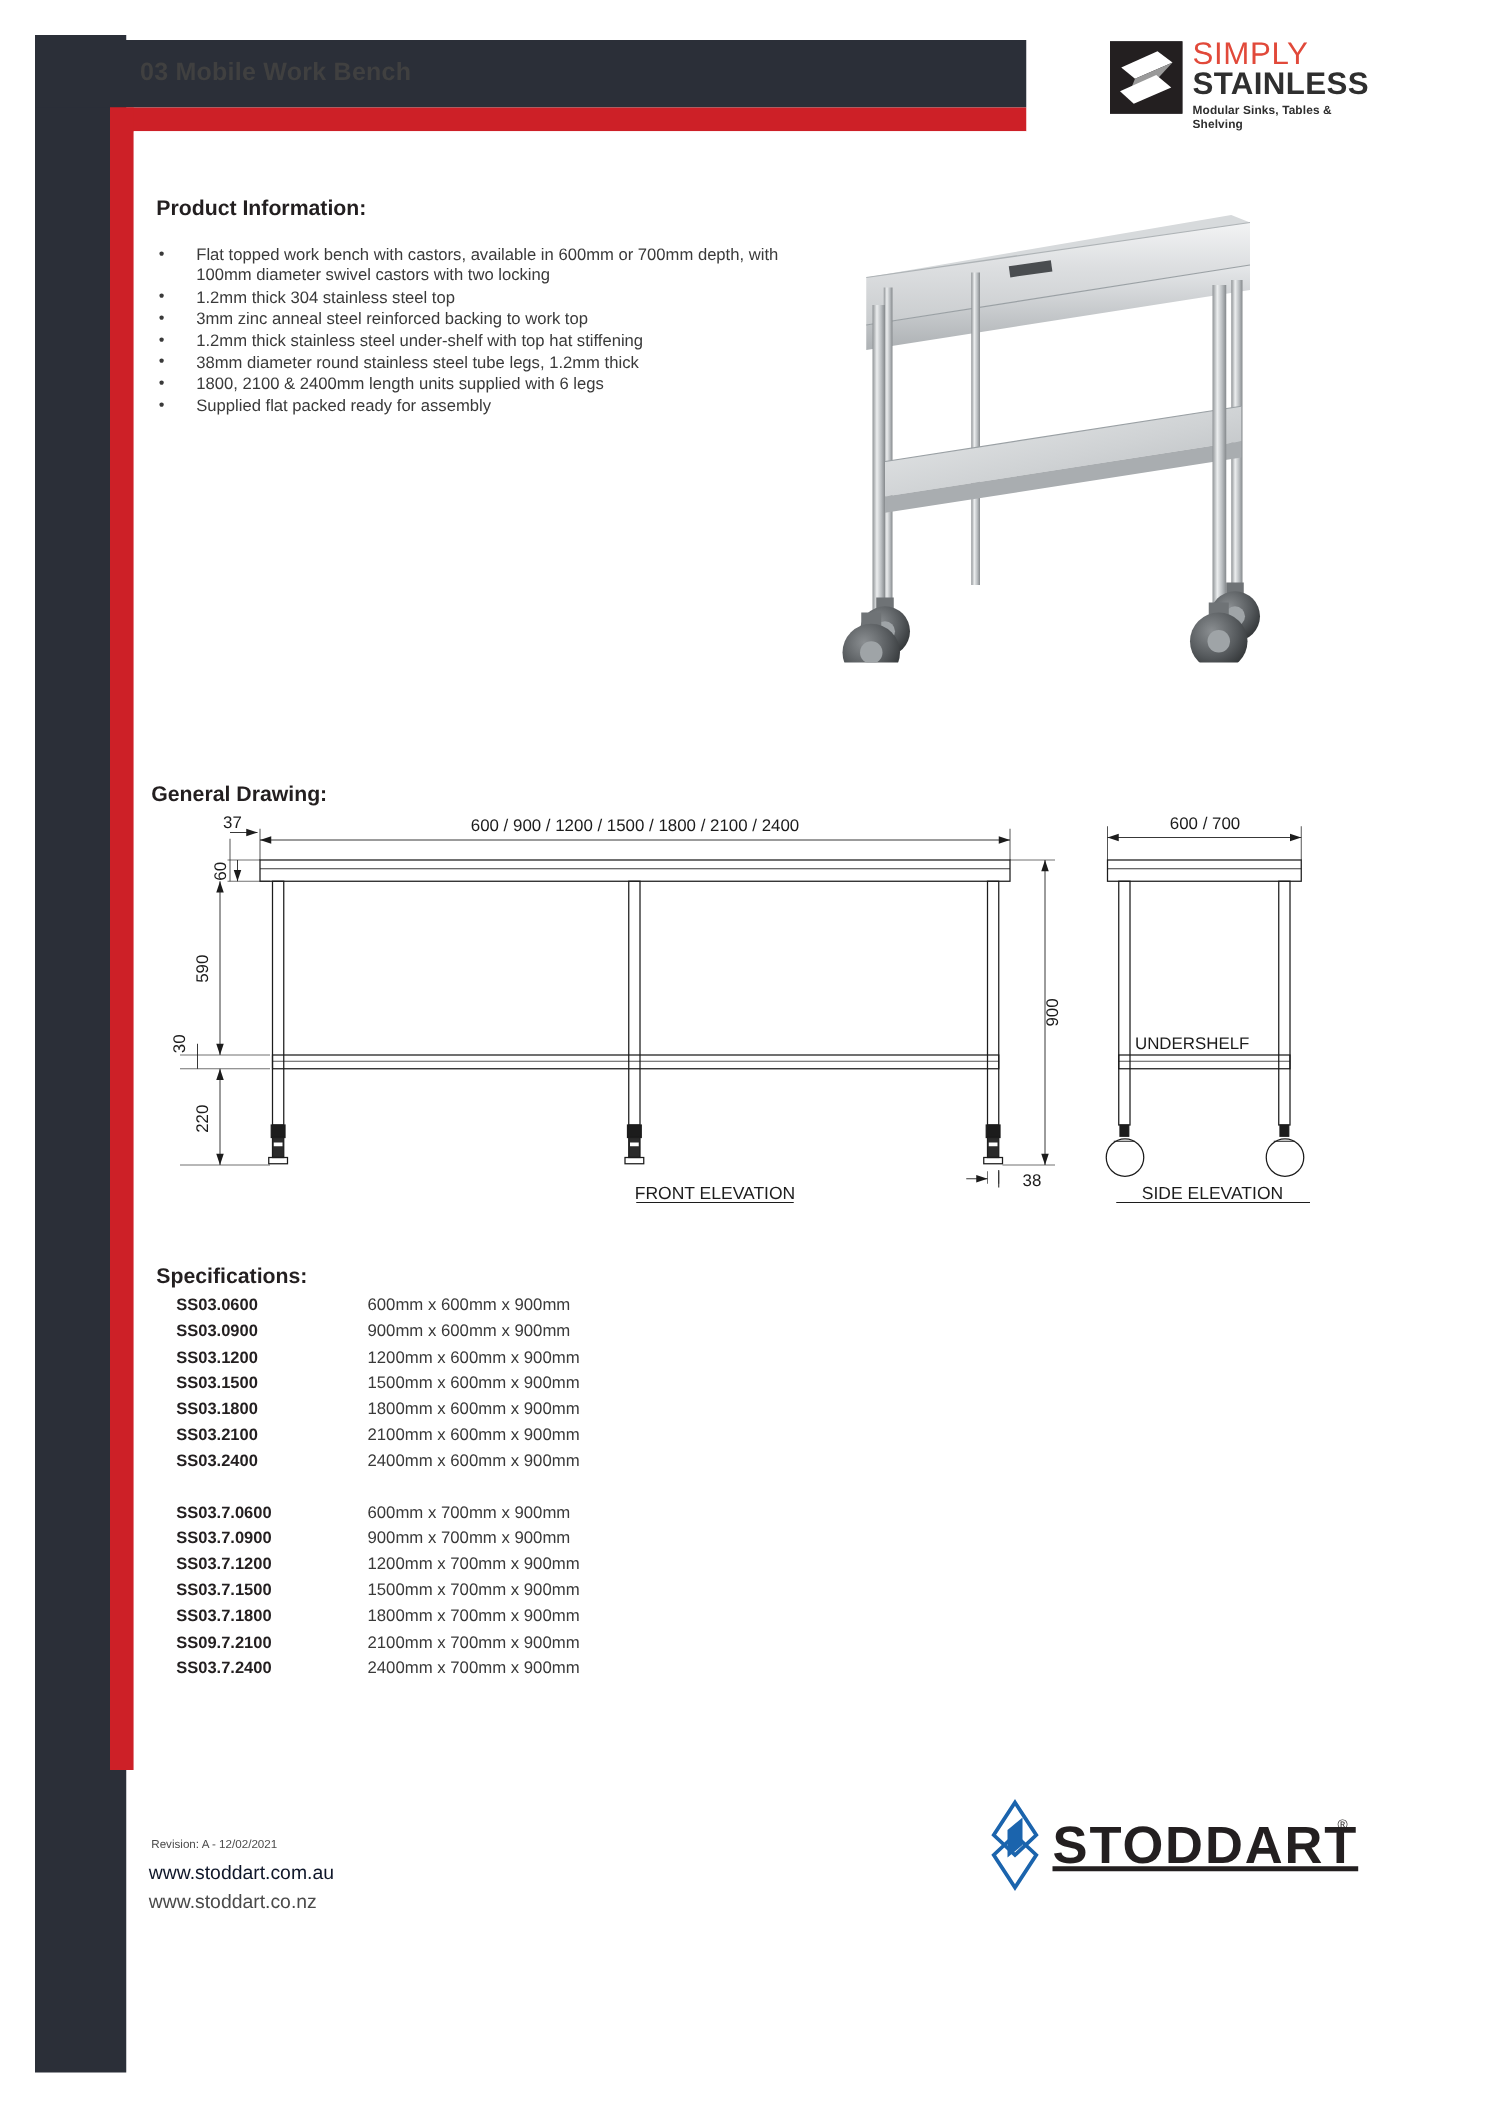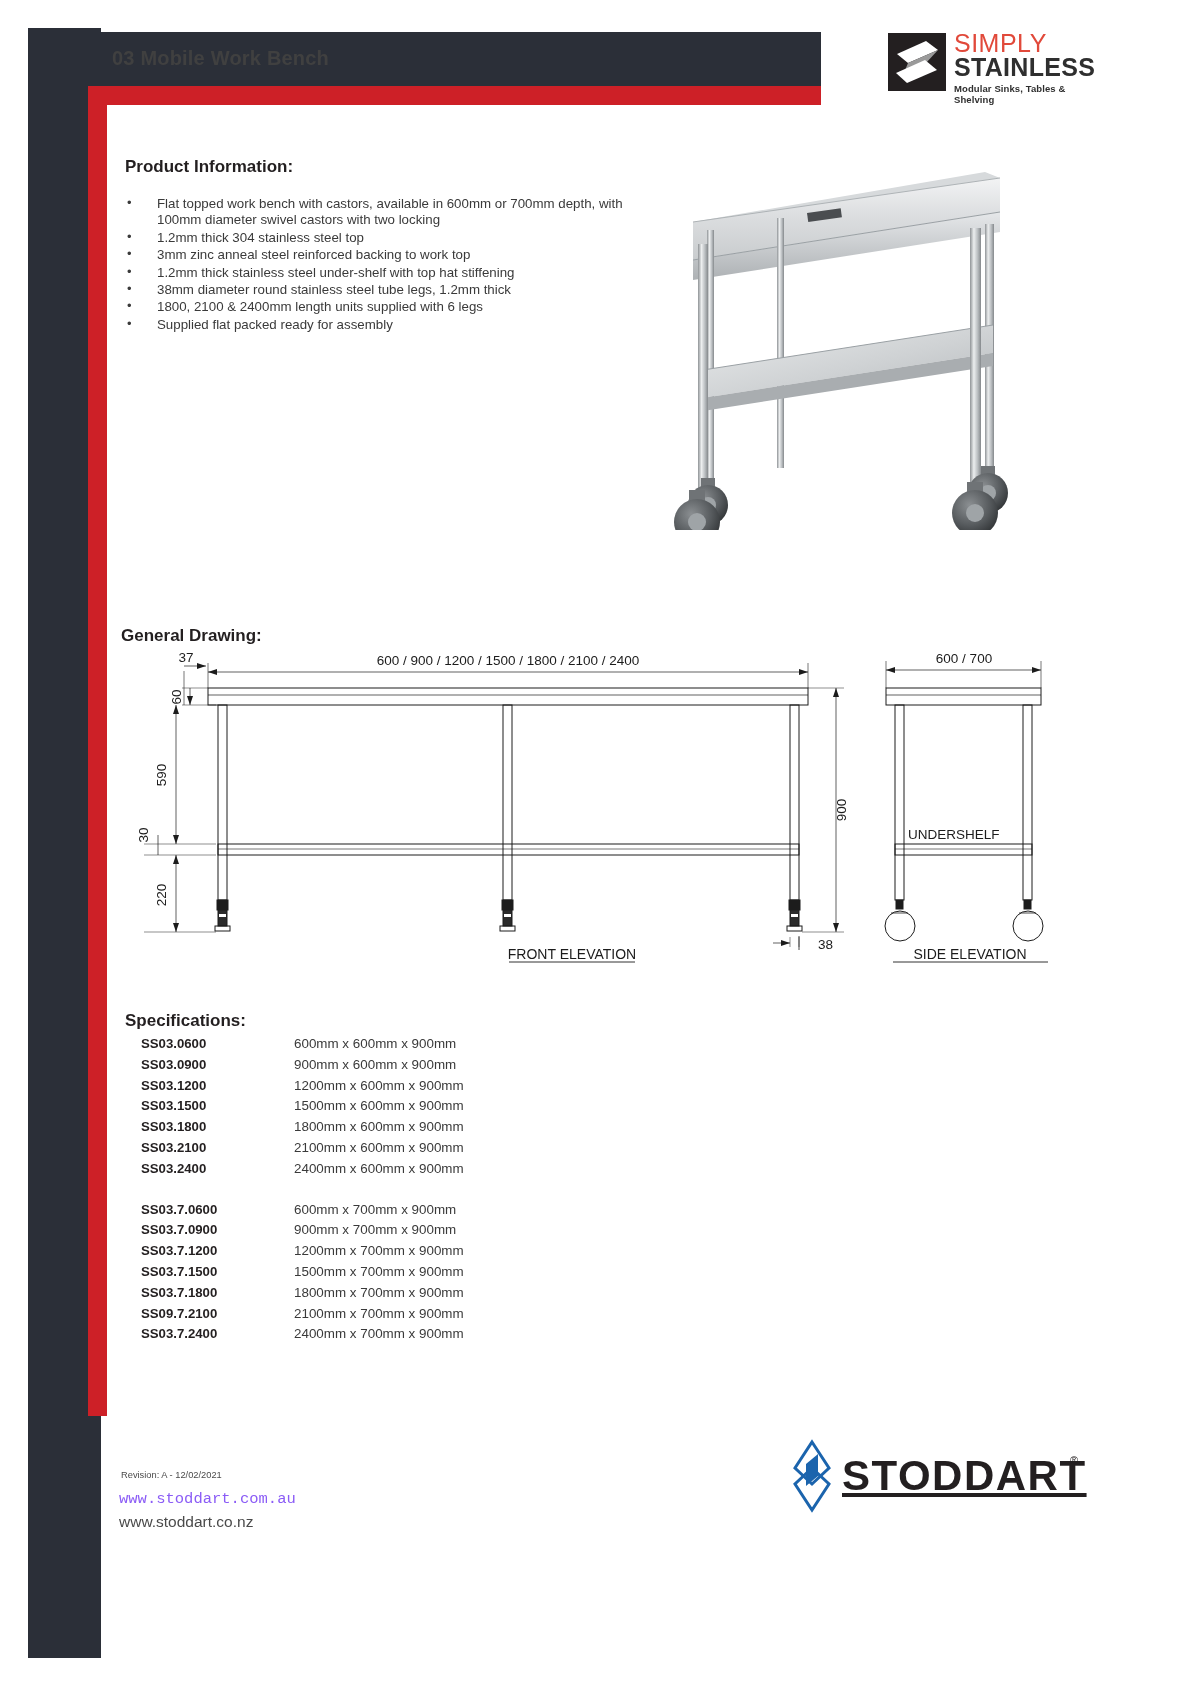--- a/index.html
+++ b/index.html
@@ -108,21 +108,21 @@
   .footer-note {
     position:absolute; left:121px; top:1437px; width:420px;
     font-size:9.6px; color:#4a4a4a; line-height:12.6px;
   }
   .footer-rev {
     position:absolute; left:121px; top:1470px;
     font-size:9.3px; color:#4a4a4a;
   }
   .footer-url1 {
     position:absolute; left:119px; top:1490px;
-    font-size:15.5px; color:#8b5cf6;font-family:Liberation Mono, monospace;
+    font-size:15.5px; color:#0f172a;
   }
   .footer-url2 {
     position:absolute; left:119px; top:1513px;
     font-size:15.5px; color:#4a4a4a;
   }
   .stoddart-logo { position:absolute; left:782px; top:1438px; width:300px; height:78px; }
   .stoddart-word {
     position:absolute; left:60px; top:14px;
     font-size:42px; font-weight:bold; letter-spacing:1.5px; color:#231f20;
     font-family:"Liberation Sans", sans-serif;

